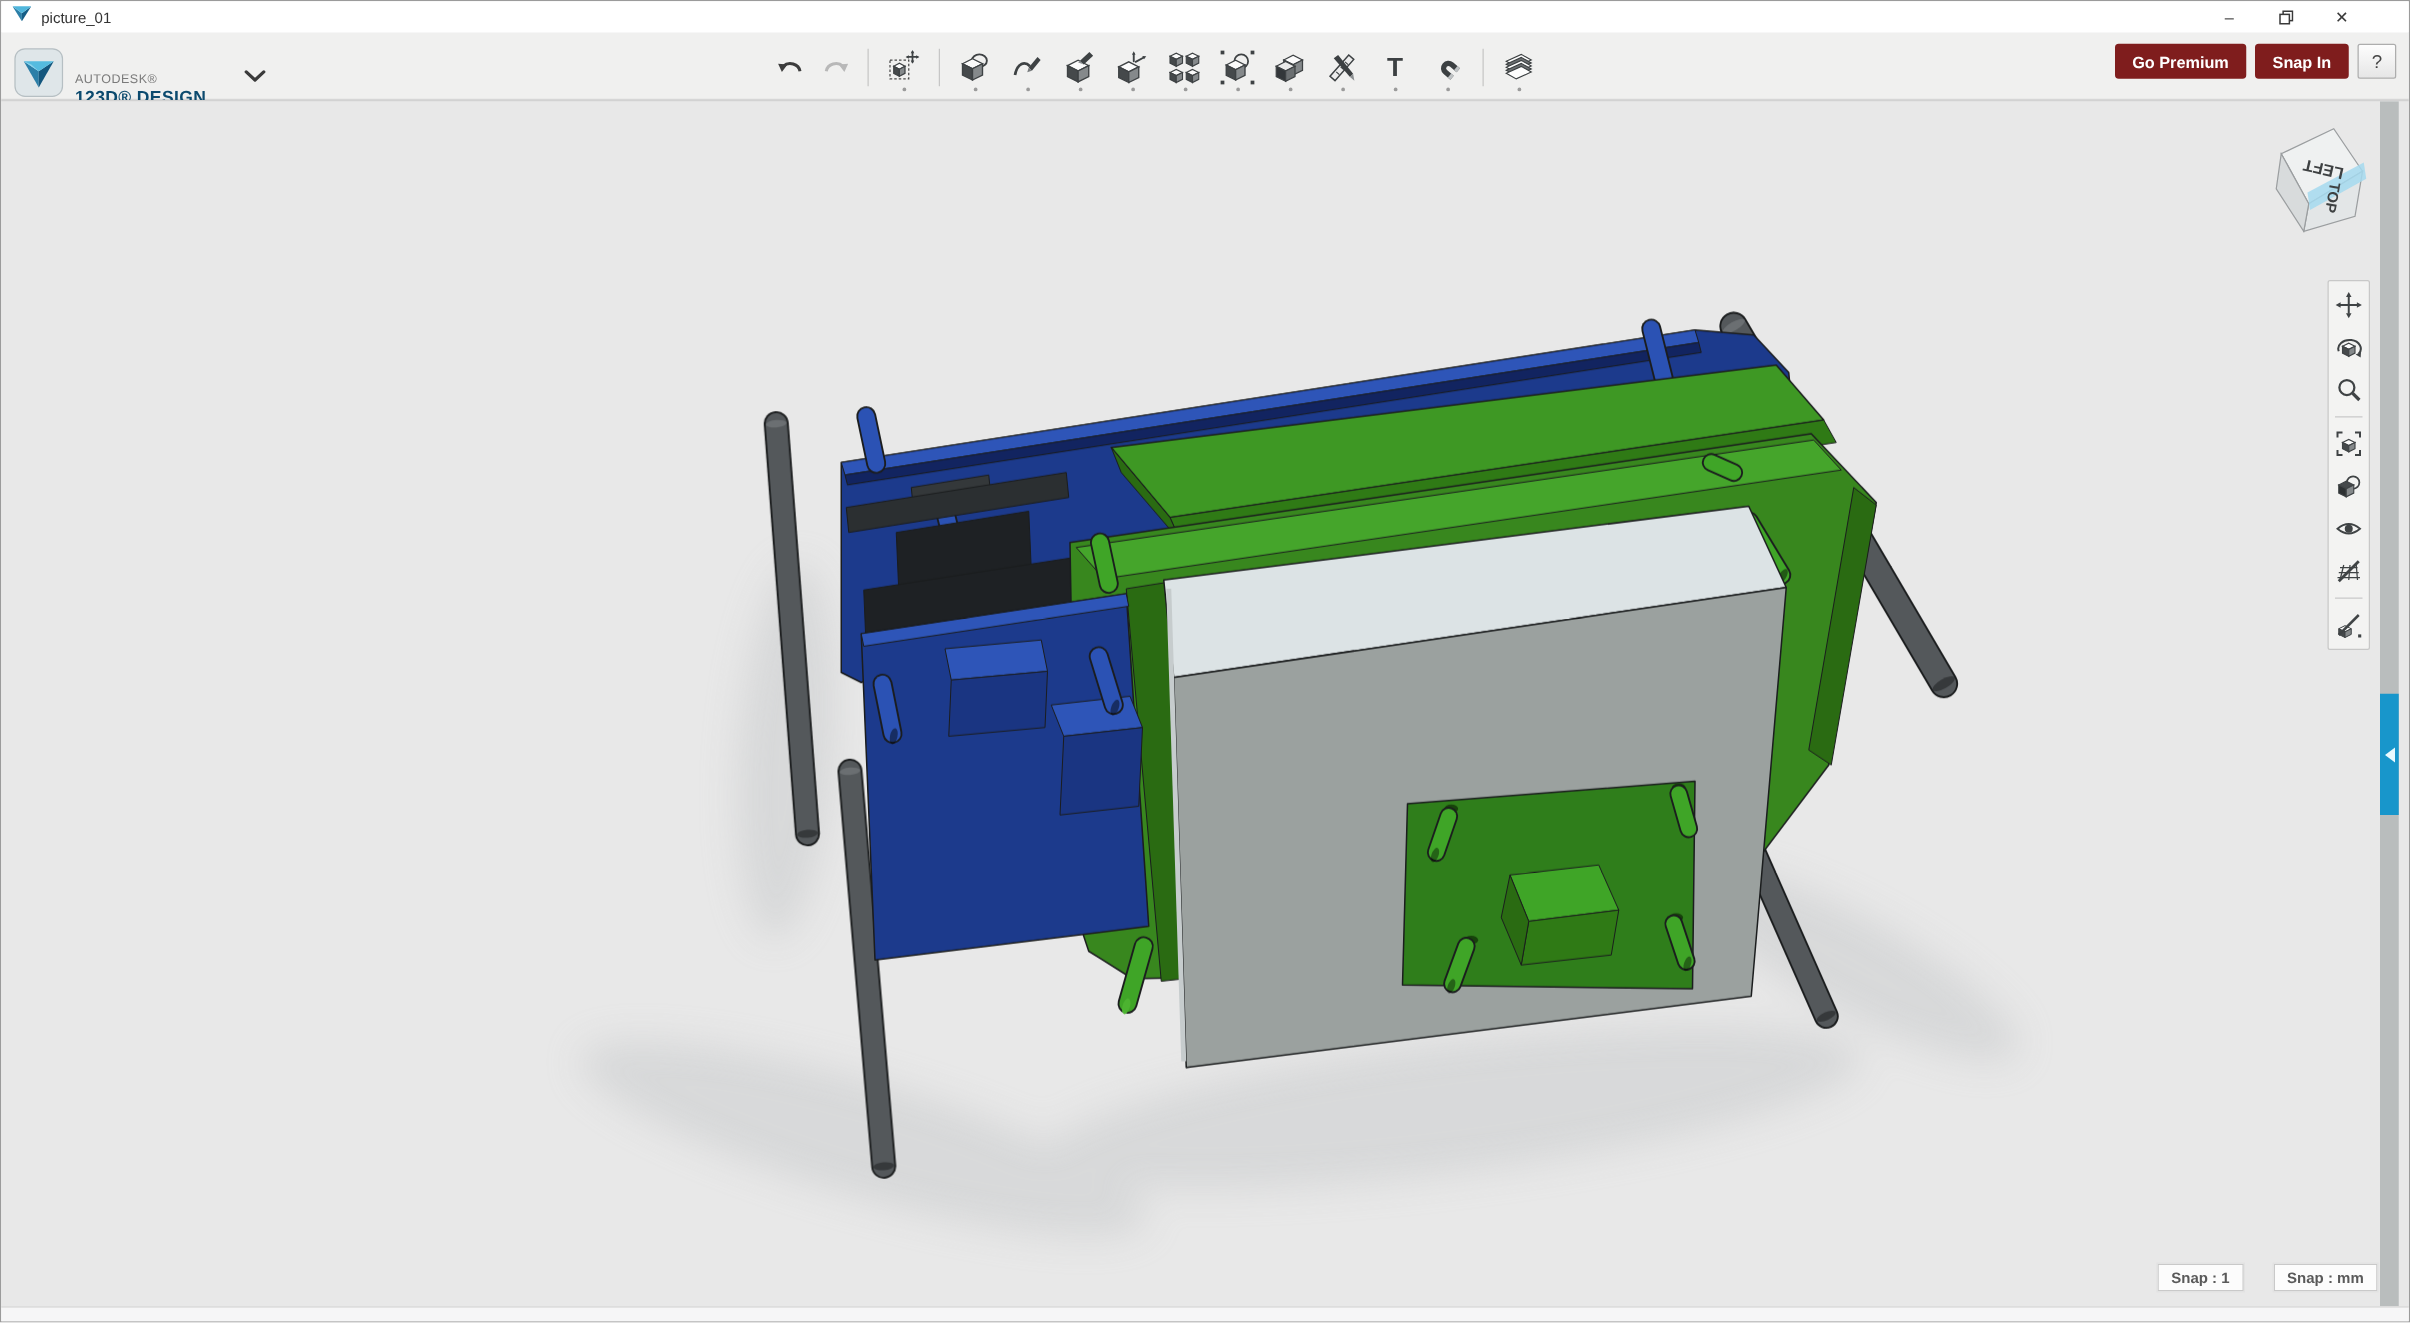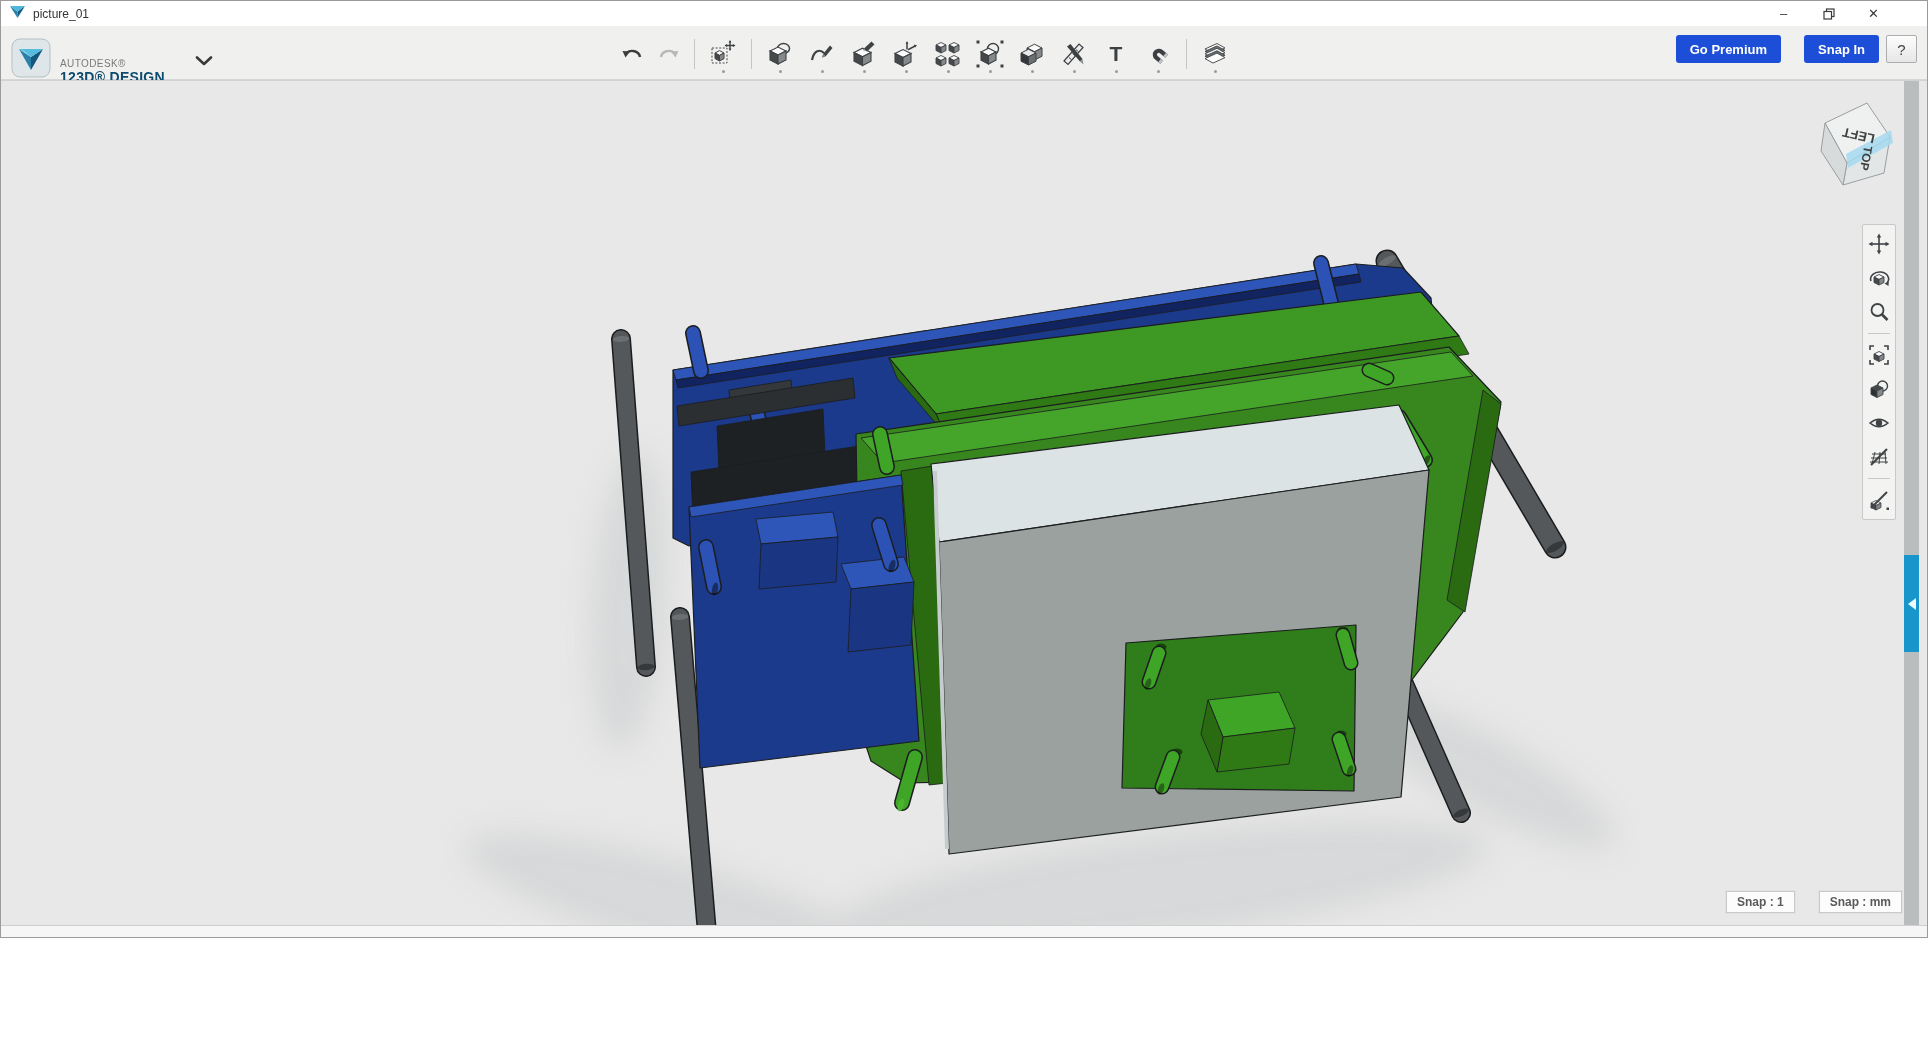--- a/index.html
+++ b/index.html
@@ -1,17 +1,17 @@
 <!DOCTYPE html>
 <html><head>
 <meta charset="utf-8">
 <style>
   * { box-sizing: border-box; margin: 0; padding: 0; }
   html,body { width:1928px; height:1058px; font-family:"Liberation Sans", sans-serif; background:#fff; overflow:hidden; }
-  .window { width:1928px; height:938px; display:flex; flex-direction:column; border:1px solid #9b9b9b; }
+  .window { width:1928px; height:1058px; display:flex; flex-direction:column; border:1px solid #9b9b9b; }
 
   
   .titlebar { height:25px; background:#ffffff; display:flex; align-items:center; position:relative; flex:0 0 auto; }
   .titlebar .app-ico { margin:0 8px 0 9px; }
   .titlebar .title-text { font-size:12px; color:#333; }
   .win-controls { position:absolute; right:31px; top:0; height:25px; display:flex; }
   .win-btn { width:45px; height:25px; display:flex; align-items:center; justify-content:center; color:#3a3a3a; font-size:13px; cursor:default; }
 
   
   .toolbar { height:54px; background:#f0f0ef; border-bottom:1px solid #d6d6d6; position:relative; flex:0 0 auto; }
@@ -19,21 +19,21 @@
   .brand-txt { margin-left:9px; line-height:1.05;margin-top:28px; }
   .brand-l1 { font-size:10px; color:#7a7a7a; letter-spacing:.4px; }
   .brand-l2 { font-size:14px; font-weight:bold; color:#0c4a6e; letter-spacing:.3px; }
   .brand-chevron { margin-left:30px; margin-top:6px; }
   .tools { position:absolute; left:612px; top:6px; display:flex; align-items:center; height:44px; }
   .tool-btn { width:42px; height:42px; display:flex; align-items:center; justify-content:center; position:relative; border-radius:2px; }
   .tool-btn.narrow { width:37px; }
   .tool-btn.has-dot::after { content:""; position:absolute; bottom:2px; left:50%; margin-left:-1.5px; width:3px; height:3px; border-radius:50%; background:#9b9b9b; }
   .tb-sep { width:1px; height:30px; background:#c6c6c6; margin:0 7px; }
   .top-right { position:absolute; right:10px; top:9px; display:flex; align-items:center; gap:7px; }
-  .btn-blue { background:#1d4ed8; color:#fff; font-weight:bold; font-size:13px; border:none; height:28px; padding:0 14px; border-radius:3px; cursor:pointer;margin-left:16px; }
+  .btn-blue { background:#7f1d1d; color:#fff; font-weight:bold; font-size:13px; border:none; height:28px; padding:0 14px; border-radius:3px; cursor:pointer; }
   .btn-help { width:31px; height:28px; border:1px solid #adadad; border-radius:2px; background:linear-gradient(#fdfdfd,#e6e6e6); color:#444; font-size:15px; }
 
   
   .viewport { position:relative; flex:1 1 auto; background:#E8E8E8; overflow:hidden; border-top:1px solid #d2d2d2; }
   .model-svg { position:absolute; left:0; top:0; }
   .oln { stroke:#1b1d1e; stroke-linecap:round; }
   .oln-p { stroke:#1b1d1e; stroke-width:1.2; stroke-linejoin:round; }
   .thin-p { stroke:#1b1d1e; stroke-width:0.8; stroke-linejoin:round; }
 
   .viewcube { position:absolute; top:12px; right:24px; width:88px; height:102px; }

